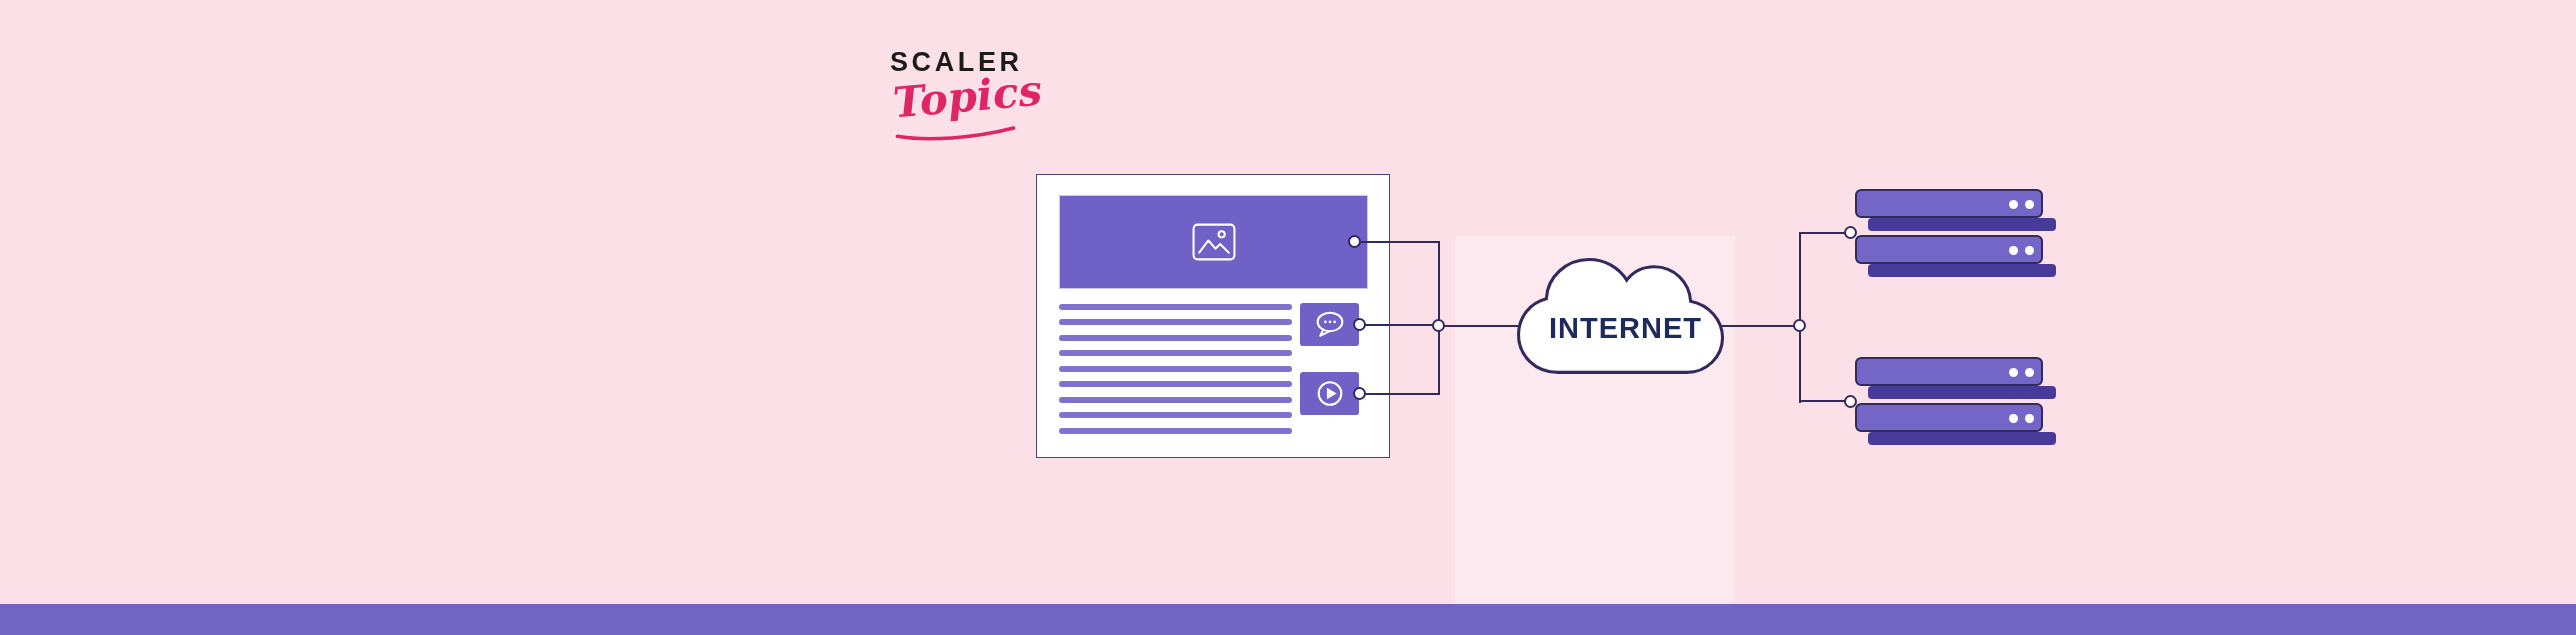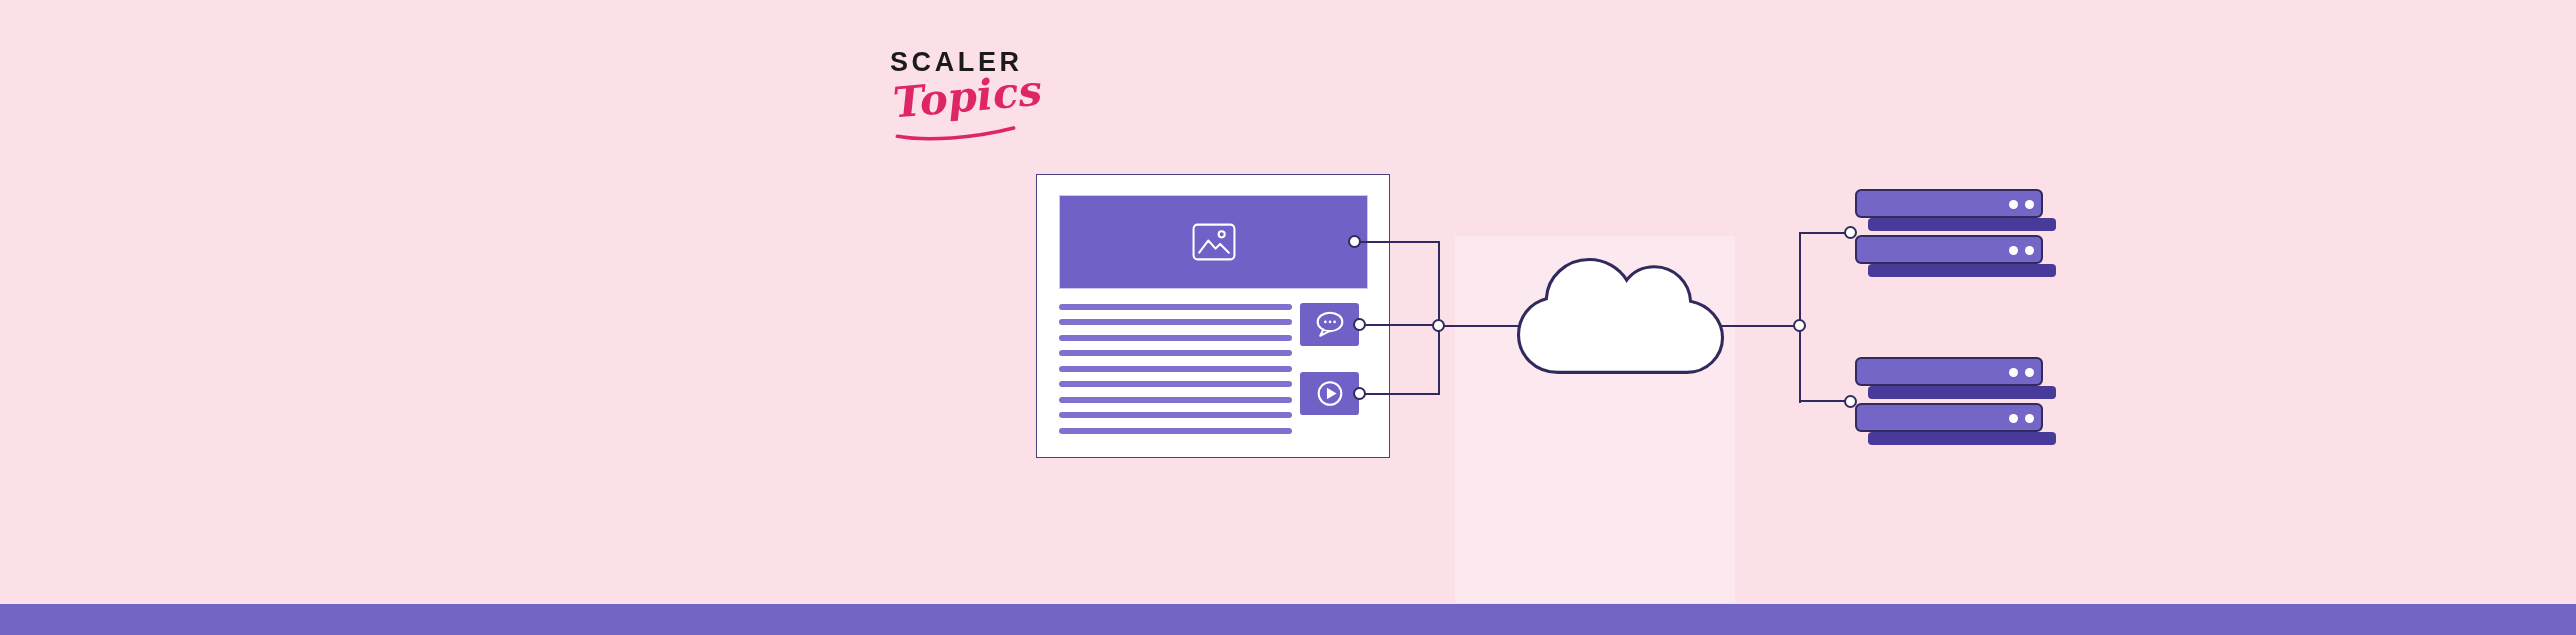--- a/index.html
+++ b/index.html
@@ -181,20 +181,21 @@
              C 60 255 28 222 28 182
              C 28 148 50 120 82 112
              C 84 70 120 36 165 36
              C 196 36 223 52 238 76
              C 250 60 270 50 292 50
              C 330 50 360 80 362 117
              C 398 124 424 154 424 188
              C 424 225 393 255 355 255
              Z" fill="#FFFFFF" stroke="#322A5E" stroke-width="6"></path>
   </svg>
+  <div class="cloud-label">INTERNET</div>
 
   <div class="server-shadow" style="top:218px"></div>
   <div class="server-main" style="top:189px">
     <span class="led" style="left:152px; top:8.8px"></span>
     <span class="led" style="left:168px; top:8.8px"></span>
   </div>
   <div class="server-shadow" style="top:264px"></div>
   <div class="server-main" style="top:235px">
     <span class="led" style="left:152px; top:8.8px"></span>
     <span class="led" style="left:168px; top:8.8px"></span>

